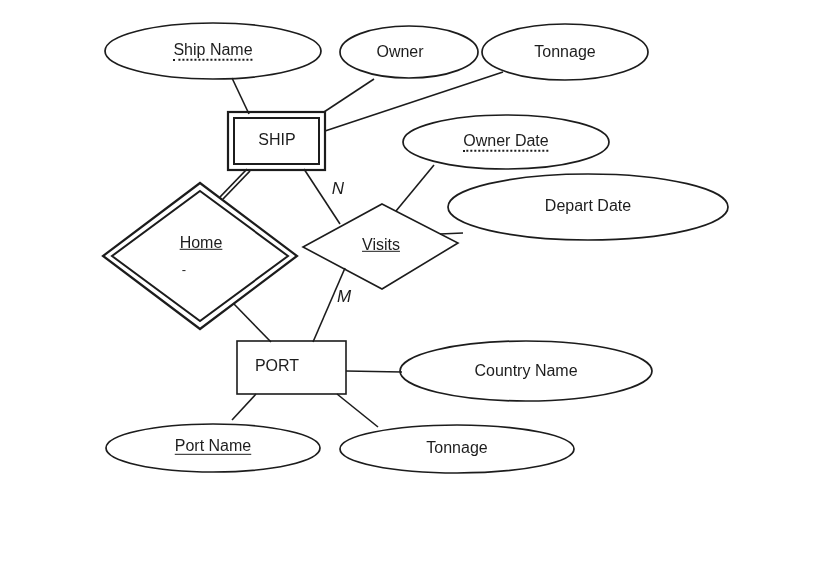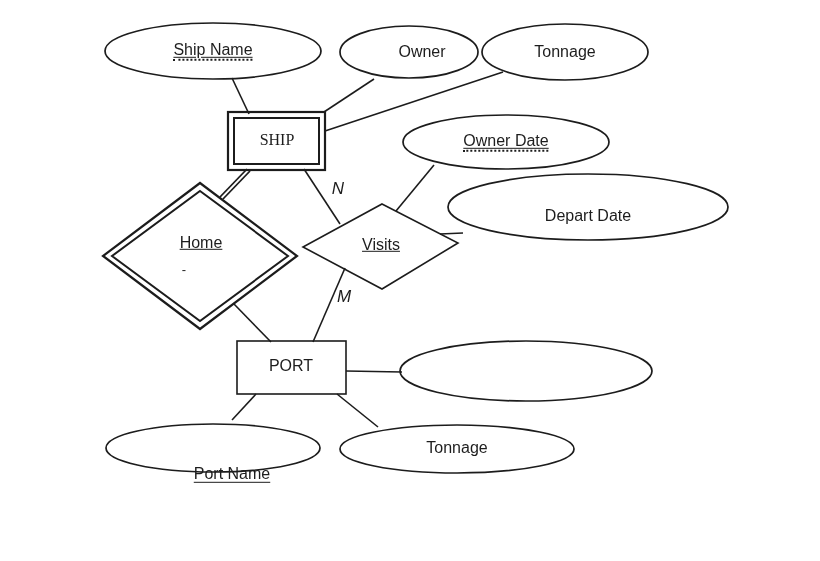--- a/index.html
+++ b/index.html
@@ -37,21 +37,20 @@
     white-space: nowrap;
     font-size: 16px;
     line-height: 1.15;
     color: var(--text);
   }
   .u-key {
     text-decoration: underline;
     text-underline-offset: 3px;
   }
   .u-key-partial {
-    text-decoration: underline;
     text-underline-offset: 2px;
     border-bottom: 2px dotted var(--stroke);
     padding-bottom: 1px;
     margin-top: 31px;
   }
   .card {
     font-style: italic;
     font-size: 17px;
   }
   .sub {
@@ -91,29 +90,30 @@
     <rect class="shape" stroke-width="2.2" x="228" y="112" width="97" height="58"></rect>
     <rect class="shape" stroke-width="2" x="234" y="118" width="85" height="46"></rect>
     <rect class="shape" stroke-width="1.6" x="237" y="341" width="109" height="53"></rect>
 
     <polygon class="shape" stroke-width="2.2" points="200,183 297,256 200,329 103,256"></polygon>
     <polygon class="shape" stroke-width="2" points="200,191 288,256 200,321 112,256"></polygon>
     <polygon class="shape" stroke-width="1.6" points="382,204 458,243 382,289 303,247"></polygon>
   </svg>
 
   <div class="lbl" style="left:213px; top:50px;"><span class="u-key-partial">Ship Name</span></div>
-  <div class="lbl" style="left:422px; top:52px;">Owner</div>
+  <div class="lbl" style="left:400px; top:52px;">Owner</div>
   <div class="lbl" style="left:565px; top:52px;">Tonnage</div>
   <div class="lbl" style="left:506px; top:141px;"><span class="u-key-partial">Owner Date</span></div>
-  <div class="lbl" style="left:588px; top:216px;">Depart Date</div>
-  <div class="lbl" style="left:213px; top:474px;margin-left:19px;"><span class="u-key">Port Name</span></div>
+  <div class="lbl" style="left:588px; top:206px;">Depart Date</div>
+  <div class="lbl" style="left:526px; top:371px;">Country Name</div>
+  <div class="lbl" style="left:213px; top:446px;"><span class="u-key">Port Name</span></div>
   <div class="lbl" style="left:457px; top:448px;">Tonnage</div>
 
-  <div class="lbl" style="left:277px; top:140px;font-family:Liberation Serif, serif;">SHIP</div>
-  <div class="lbl" style="left:291px; top:366px;">PORT</div>
+  <div class="lbl" style="left:277px; top:140px;">SHIP</div>
+  <div class="lbl" style="left:277px; top:366px;">PORT</div>
 
   <div class="lbl" style="left:201px; top:243px;text-decoration:underline;">Home</div>
   <div class="lbl sub" style="left:184px; top:270px;">-</div>
   <div class="lbl" style="left:381px; top:245px;text-decoration:underline;">Visits</div>
 
   <div class="lbl card" style="left:338px; top:189px;">N</div>
   <div class="lbl card" style="left:344px; top:297px;">M</div>
 
 </div>
 

